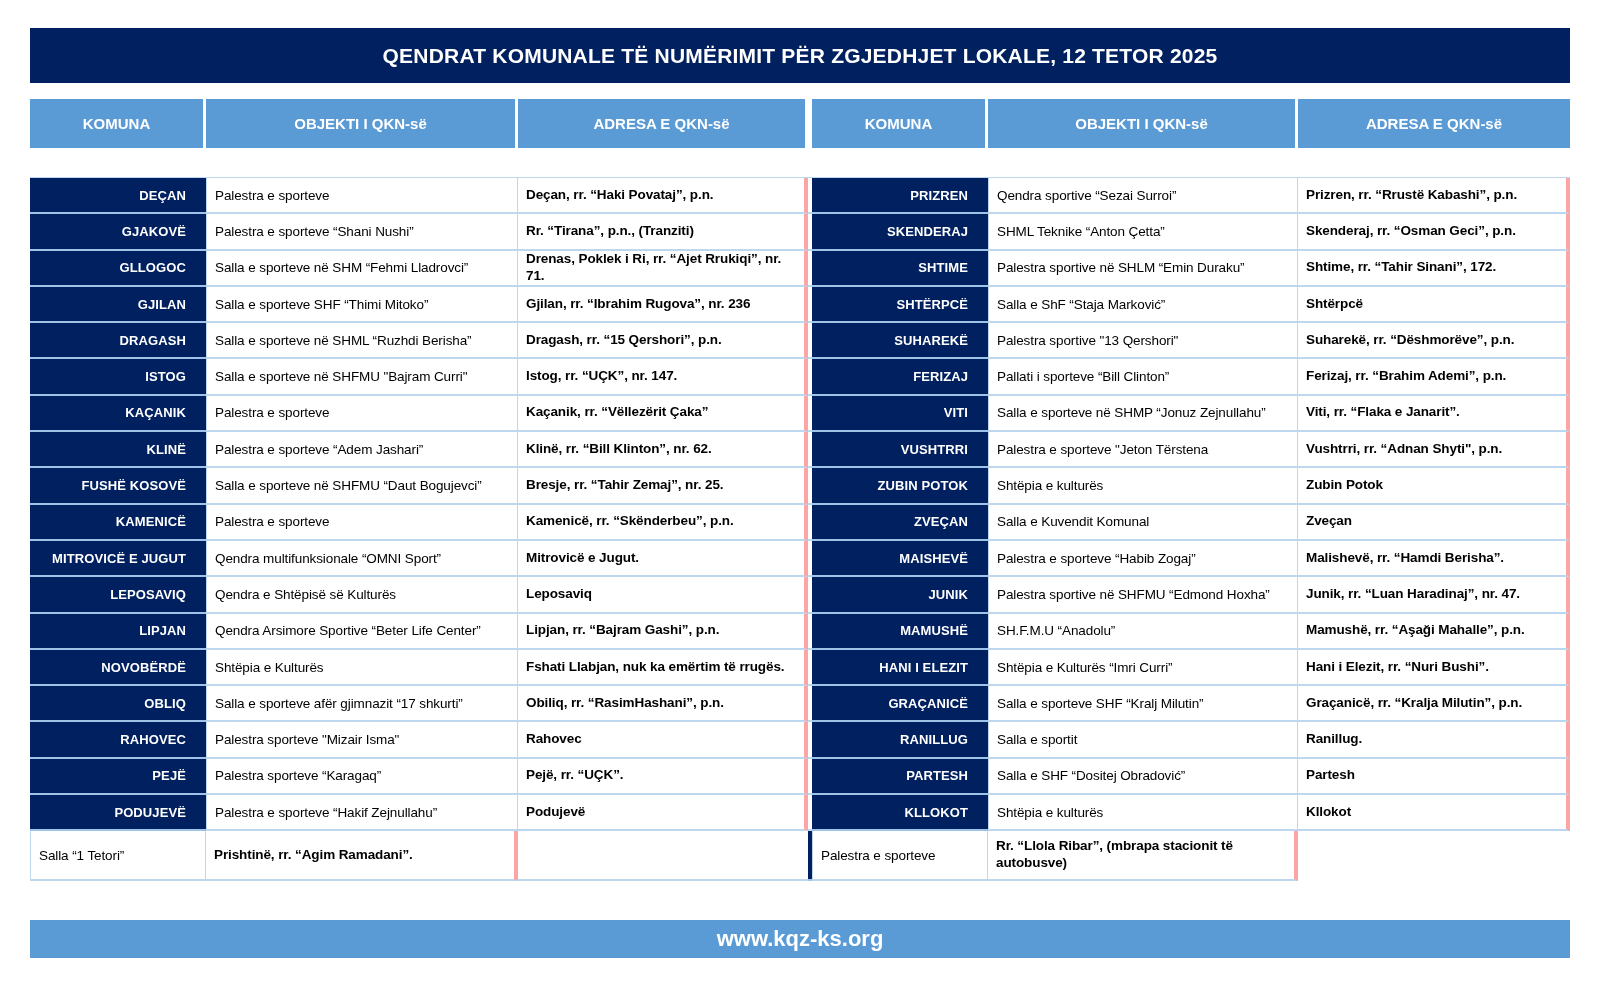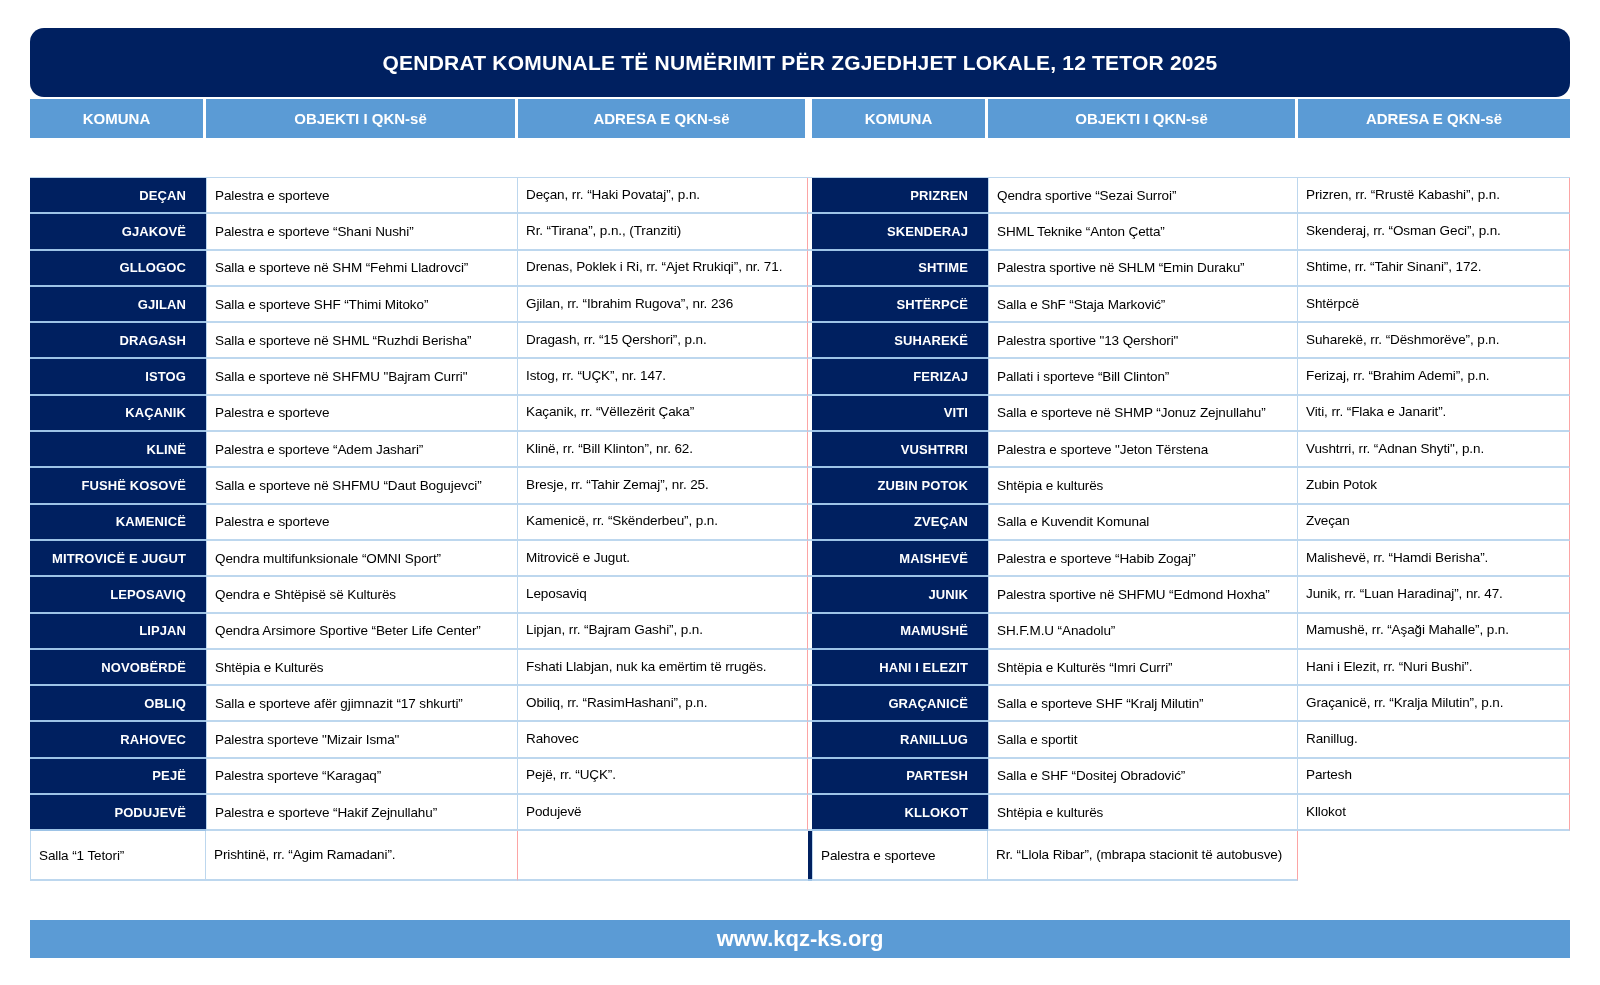--- a/index.html
+++ b/index.html
@@ -1,29 +1,29 @@
 <!DOCTYPE html>
 <html><head>
 <meta charset="utf-8">
 <style>
   * { margin:0; padding:0; box-sizing:border-box; }
   html,body { background:#ffffff; }
   body { font-family:"Liberation Sans","DejaVu Sans",sans-serif; }
   .page { position:relative; width:1600px; height:985px; background:#ffffff; overflow:hidden; }
 
   .title-band {
-    position:absolute; left:30px; top:28px; width:1540px; height:69px;
-    background:#002060; display:flex; align-items:center; justify-content:center;border-radius:14px;
+    position:absolute; left:30px; top:28px; width:1540px; height:55px;
+    background:#002060; display:flex; align-items:center; justify-content:center;
   }
   .title-band .title {
     color:#ffffff; font-weight:bold; font-size:21px; letter-spacing:0.2px;
   }
 
   .col-header-row {
-    position:absolute; left:30px; top:99px; width:1540px; height:39px;
+    position:absolute; left:30px; top:99px; width:1540px; height:49px;
     display:grid; grid-template-columns:176px 312px 290px 4px 176px 310px 272px;
     background:#fde047;
   }
   .col-header-row .hcell {
     background:#5b9bd5; color:#ffffff; font-weight:bold; font-size:15px;
     display:flex; align-items:center; justify-content:center;
     border-right:3px solid #ffffff;
   }
   .col-header-row .hcell:last-child { border-right:none; }
   .col-header-row .hdiv { background:#ffffff; }
@@ -41,21 +41,21 @@
   .komuna {
     background:#002060; color:#ffffff; font-weight:bold; font-size:13px;
     justify-content:flex-end; padding-right:20px; letter-spacing:0.1px;
     border-bottom:2px solid #9dc3e6;
   }
   .objekti, .adresa {
     background:#ffffff; color:#000000; font-size:13.5px; letter-spacing:-0.1px;
     padding-left:8px; padding-right:4px;
   }
   .objekti { border-left:1px solid #bdd7ee; border-right:1px solid #bdd7ee; }
-  .adresa  { border-right:1px solid #fca5a5; line-height:1.25; }
+  .adresa  { border-right:4px solid #fca5a5; line-height:1.25;font-weight:bold; }
   .spacer  { background:#ffffff; border-bottom:2px solid #bdd7ee; }
 
   .footer-bar {
     position:absolute; left:30px; top:920px; width:1540px; height:38px;
     background:#5b9bd5; display:flex; align-items:center; justify-content:center;
   }
   .footer-bar .url { color:#ffffff; font-weight:bold; font-size:22px; }
 </style>
 </head>
 <body>

